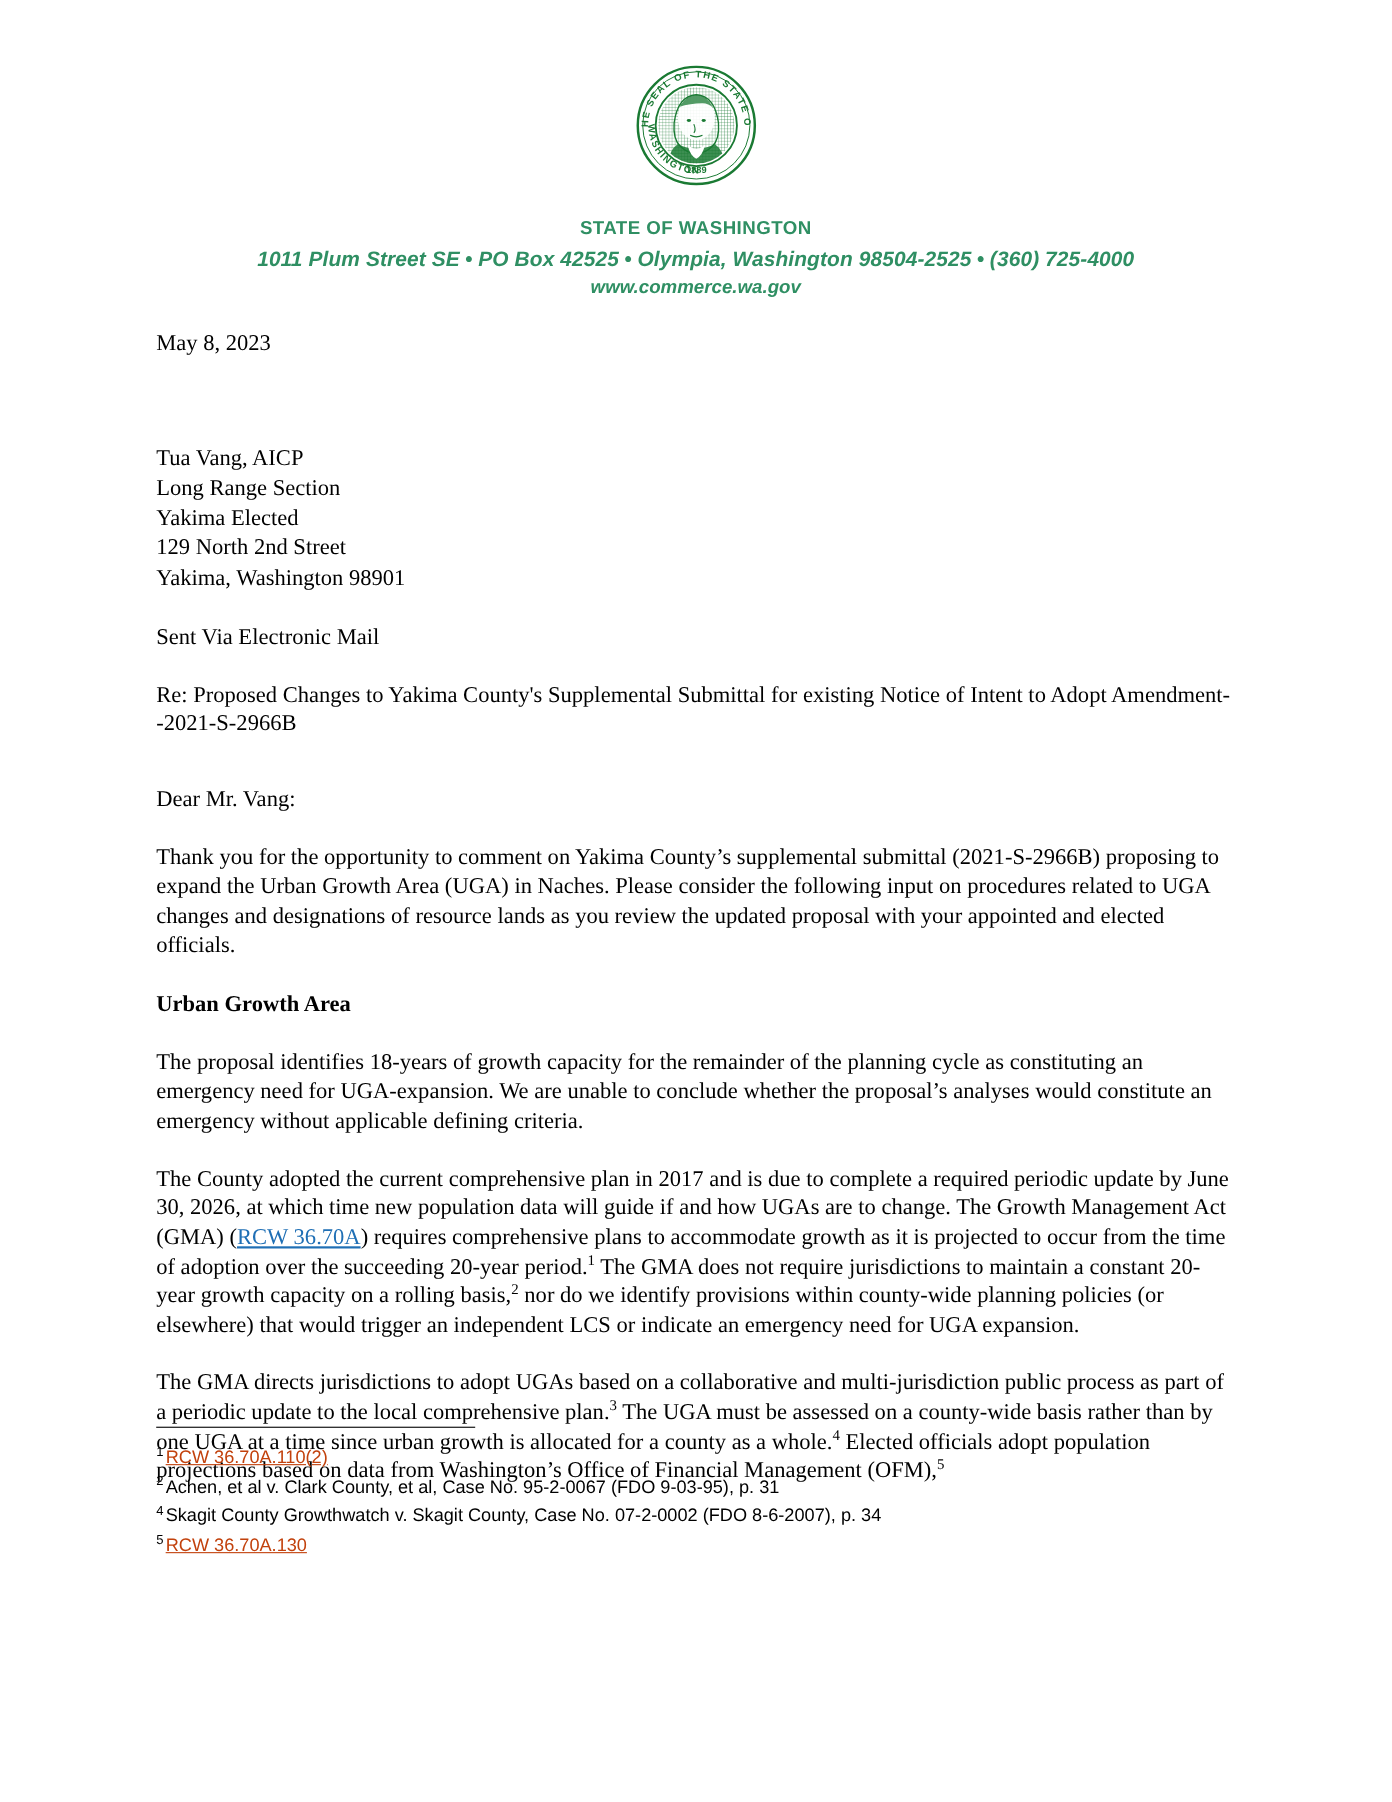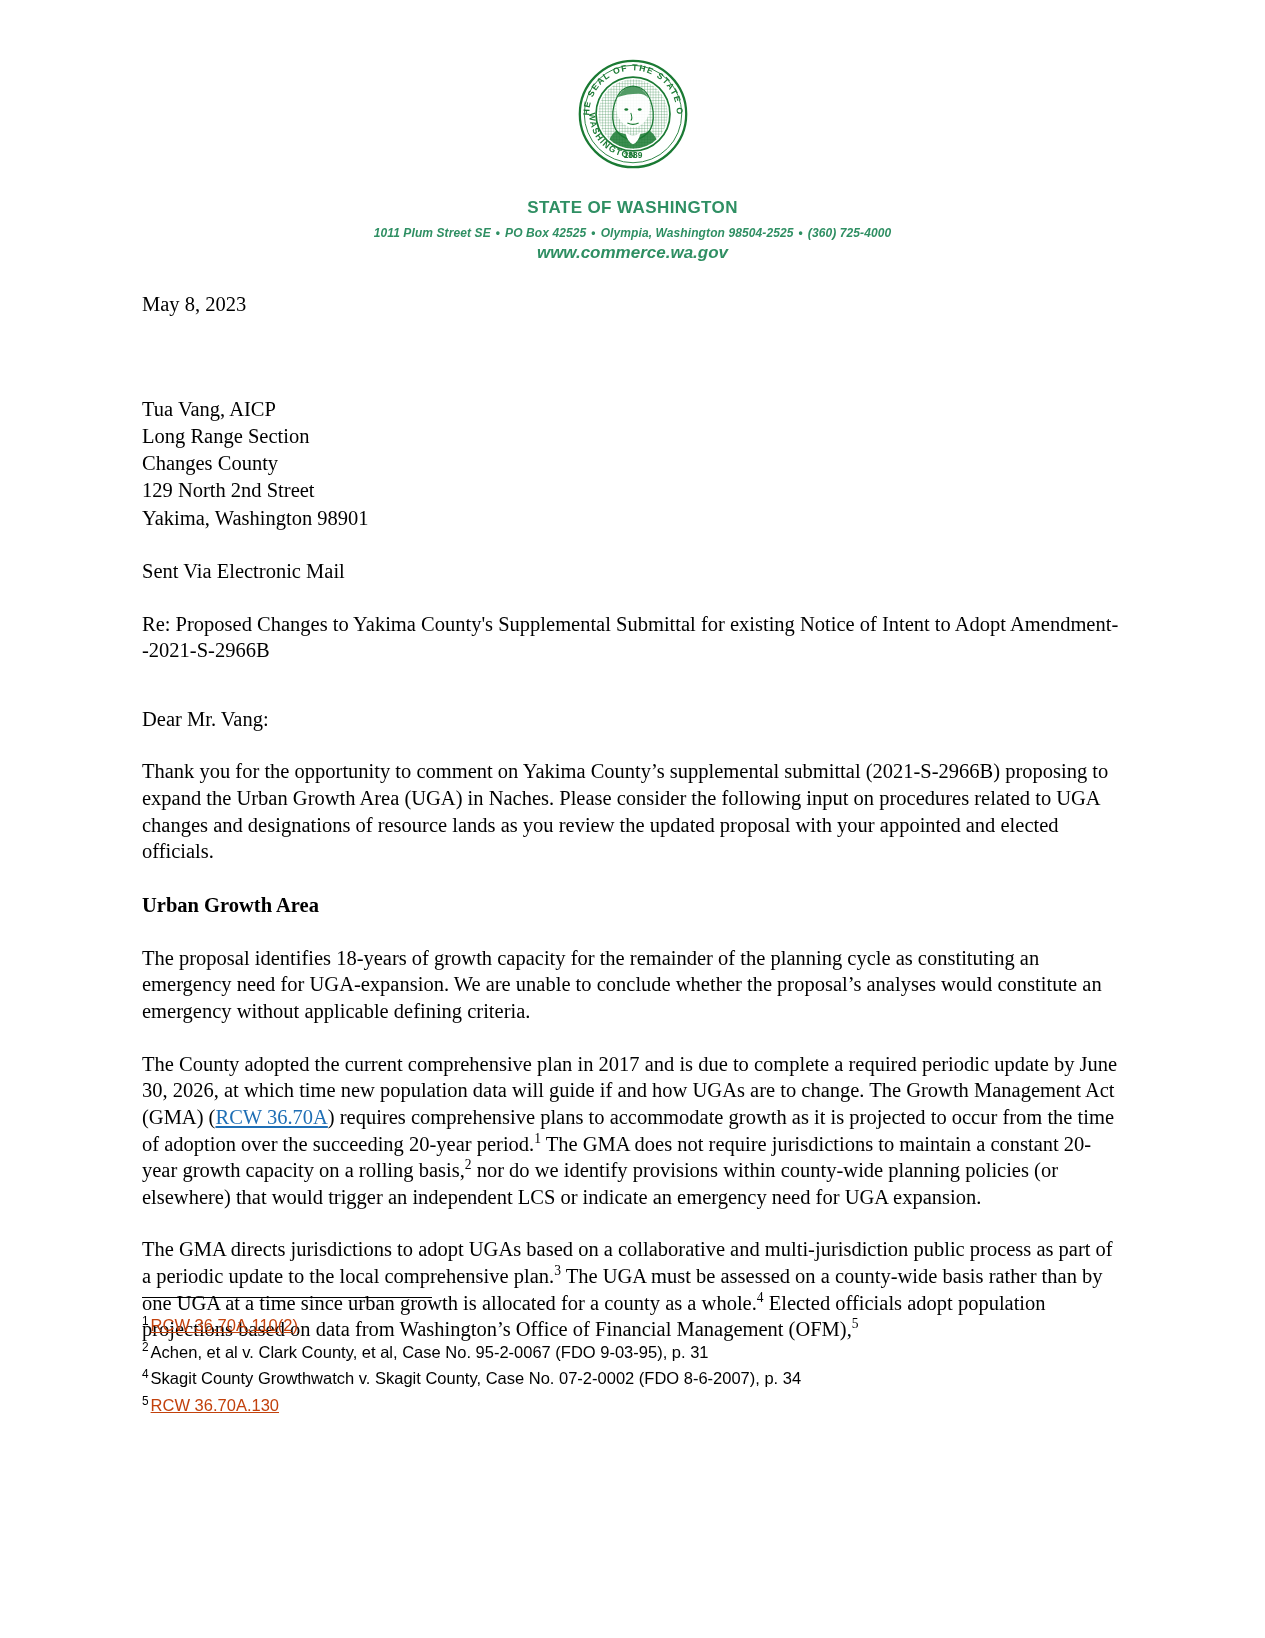--- a/index.html
+++ b/index.html
@@ -47,21 +47,21 @@
     font-size: 37px;
     letter-spacing: 0.6px;
     color: #3b9470;
     margin-top: 14px;
     line-height: 1.05;
   }
   .lh-addr {
     font-family: "Liberation Sans", "DejaVu Sans", sans-serif;
     font-weight: bold;
     font-style: italic;
-    font-size: 12px;
+    font-size: 19px;
     color: #2f8f63;
     margin-top: 8px;
     letter-spacing: 0.1px;
   }
   .lh-addr .dot {
     font-style: normal;
     padding: 0 5px;
   }
   .lh-web {
     font-family: "Liberation Sans", "DejaVu Sans", sans-serif;
@@ -194,21 +194,21 @@
     <div class="lh-web">www.commerce.wa.gov</div>
   </div>
 
   <div class="body-area">
 
     <div class="date-line">May 8, 2023</div>
 
     <div class="addr-block">
       <div>Tua Vang, AICP</div>
       <div>Long Range Section</div>
-      <div>Changes County</div>
+      <div>Yakima Elected</div>
       <div>129 North 2nd Street</div>
       <div>Yakima, Washington 98901</div>
     </div>
 
     <div class="para">Sent Via Electronic Mail</div>
 
     <div class="para">Re: Proposed Changes to Yakima County's Supplemental Submittal for existing Notice of Intent to Adopt Amendment--2021-S-2966B</div>
 
     <div class="para" style="margin-top:42px;">Dear Mr. Vang:</div>
 

